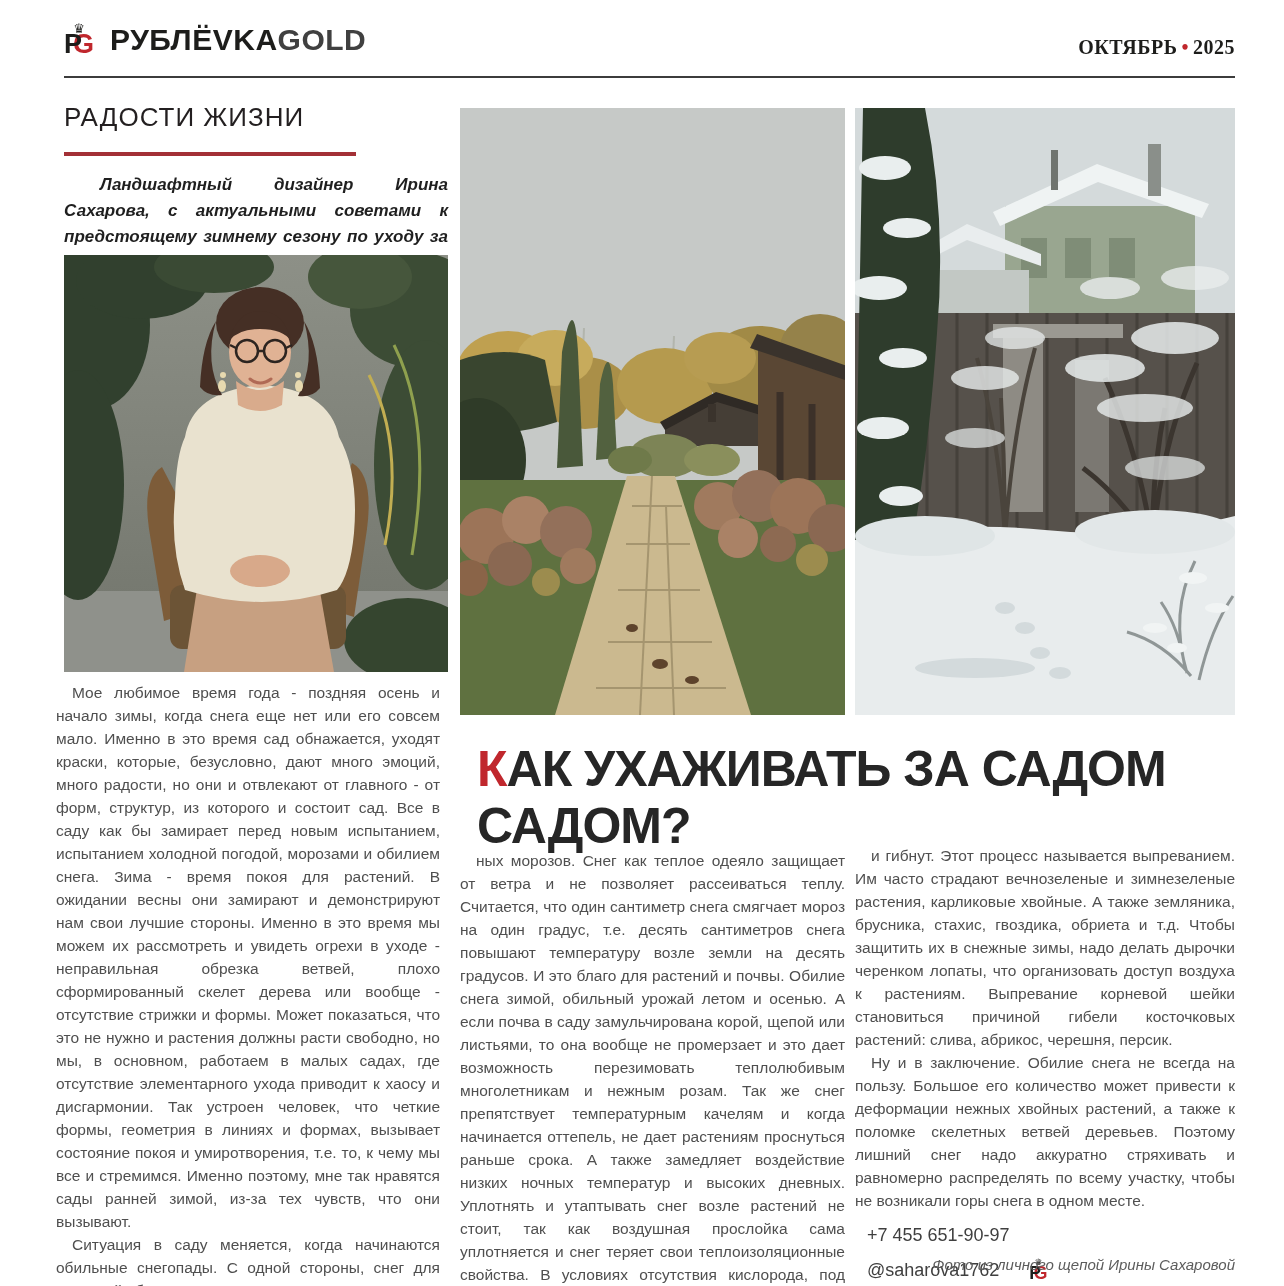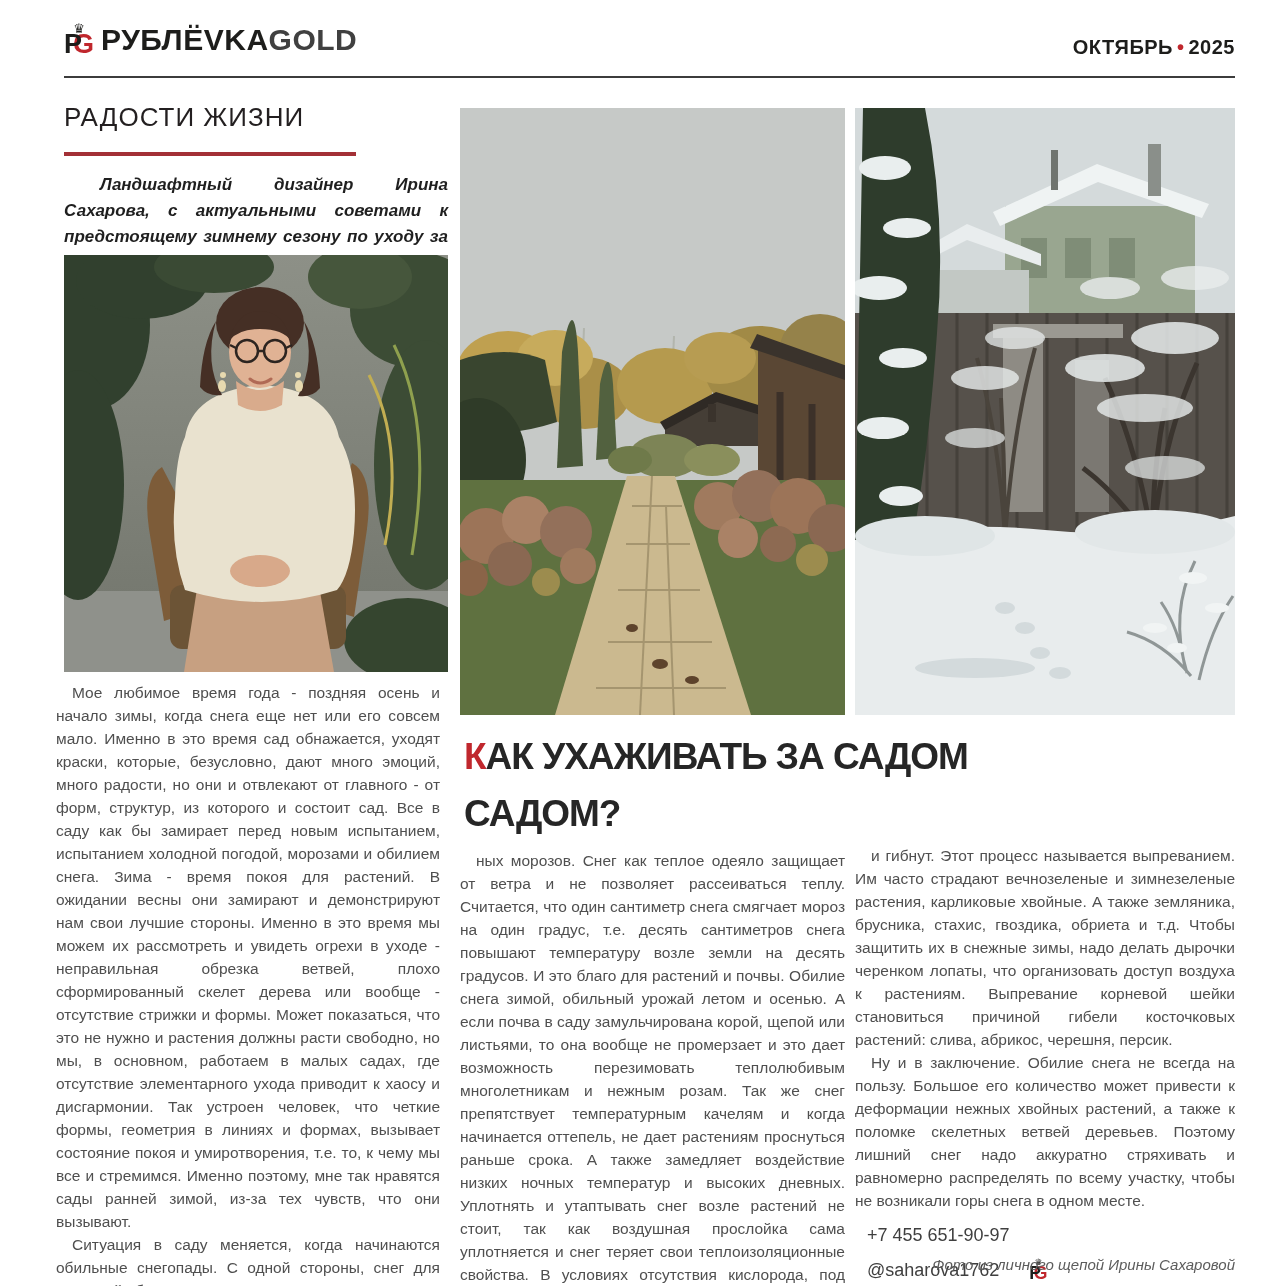--- a/index.html
+++ b/index.html
@@ -8,44 +8,44 @@
     font-family:"Liberation Sans","DejaVu Sans",sans-serif;overflow:hidden;
   }
   
   .masthead{position:absolute;left:64px;top:22px;display:flex;align-items:center;gap:7px;}
   .pg-mark{display:inline-flex;flex-direction:column;align-items:center;line-height:1;}
   .pg-crown{font-size:13px;color:#1d1d1b;margin-bottom:-4px;}
   .pg-letters{font-weight:bold;font-size:27px;letter-spacing:0;}
   .pg-p{color:#1d1d1b;position:relative;z-index:2;}
   .pg-g{color:#c0272d;margin-left:-9px;}
   .logo-text{font-weight:bold;font-size:30px;letter-spacing:0.5px;}
-  .logo-black{color:#1d1d1b;}
+  .logo-black{color:#1d1d1b;margin-left:9px;}
   .logo-gold{color:#404040;}
-  .issue{position:absolute;right:49px;top:36px;font-weight:bold;font-size:20px;color:#1d1d1b;letter-spacing:0.5px;}
+  .issue{position:absolute;right:49px;top:36px;font-weight:bold;font-size:20px;color:#1d1d1b;letter-spacing:0.5px;font-family:Liberation Serif, serif;}
   .issue .dot{color:#c0272d;padding:0 4px;}
   .head-rule{position:absolute;left:64px;right:49px;top:76px;height:2px;background:#3c3c3c;}
 
   
   .rubric-title{position:absolute;left:64px;top:102px;font-size:26px;color:#231f20;letter-spacing:1px;}
   .rubric-rule{position:absolute;left:64px;top:152px;width:292px;height:4px;background:#a33036;}
   .lede{position:absolute;left:64px;top:172px;width:384px;margin:0;
         font-size:17px;font-weight:bold;font-style:italic;line-height:26px;
         color:#1f1f1f;text-align:justify;text-indent:36px;}
 
   
   figure{margin:0;padding:0;}
   .photo{position:absolute;overflow:hidden;background:#ccc;}
   .photo svg{display:block;width:100%;height:100%;}
   .photo-portrait{left:64px;top:255px;width:384px;height:417px;}
   .photo-autumn{left:460px;top:108px;width:385px;height:607px;}
   .photo-winter{left:855px;top:108px;width:380px;height:607px;}
 
   
-  .headline{position:absolute;left:460px;top:724px;width:778px;margin:4px;
-            font-size:37px;line-height:57px;font-weight:bold;color:#262626;letter-spacing:-1px;}
+  .headline{position:absolute;left:460px;top:724px;width:778px;margin:17px;
+            font-size:50px;line-height:57px;font-weight:bold;color:#262626;letter-spacing:-1px;}
   .headline .init{color:#c0272d;}
 
   
   .bodycol{position:absolute;font-size:15.5px;line-height:23px;color:#4f4f4f;text-align:justify;overflow:hidden;}
   .bodycol p{margin:0;text-indent:16px;}
   .col1{left:56px;top:681px;width:384px;height:605px;}
   .col2{left:460px;top:849px;width:385px;height:437px;}
   .col3{left:855px;top:844px;width:380px;height:437px;}
 
   .contact-line{margin-top:8px;padding-left:12px;font-size:18px;color:#3f3f3f;text-align:left;display:flex;align-items:center;}

